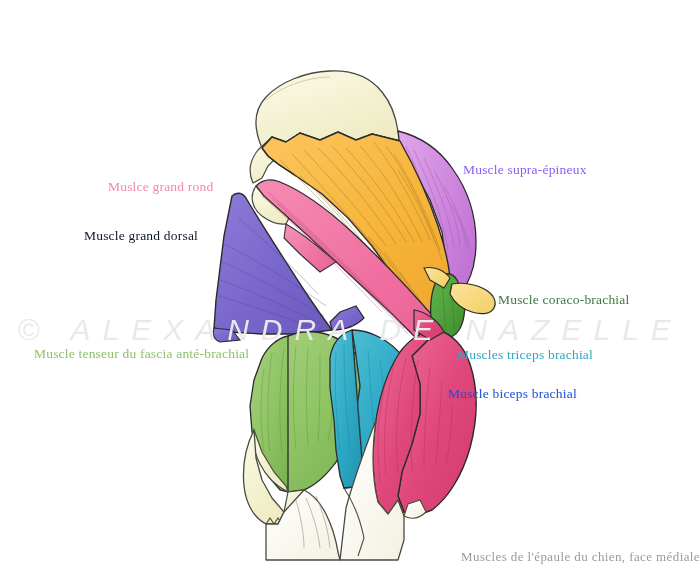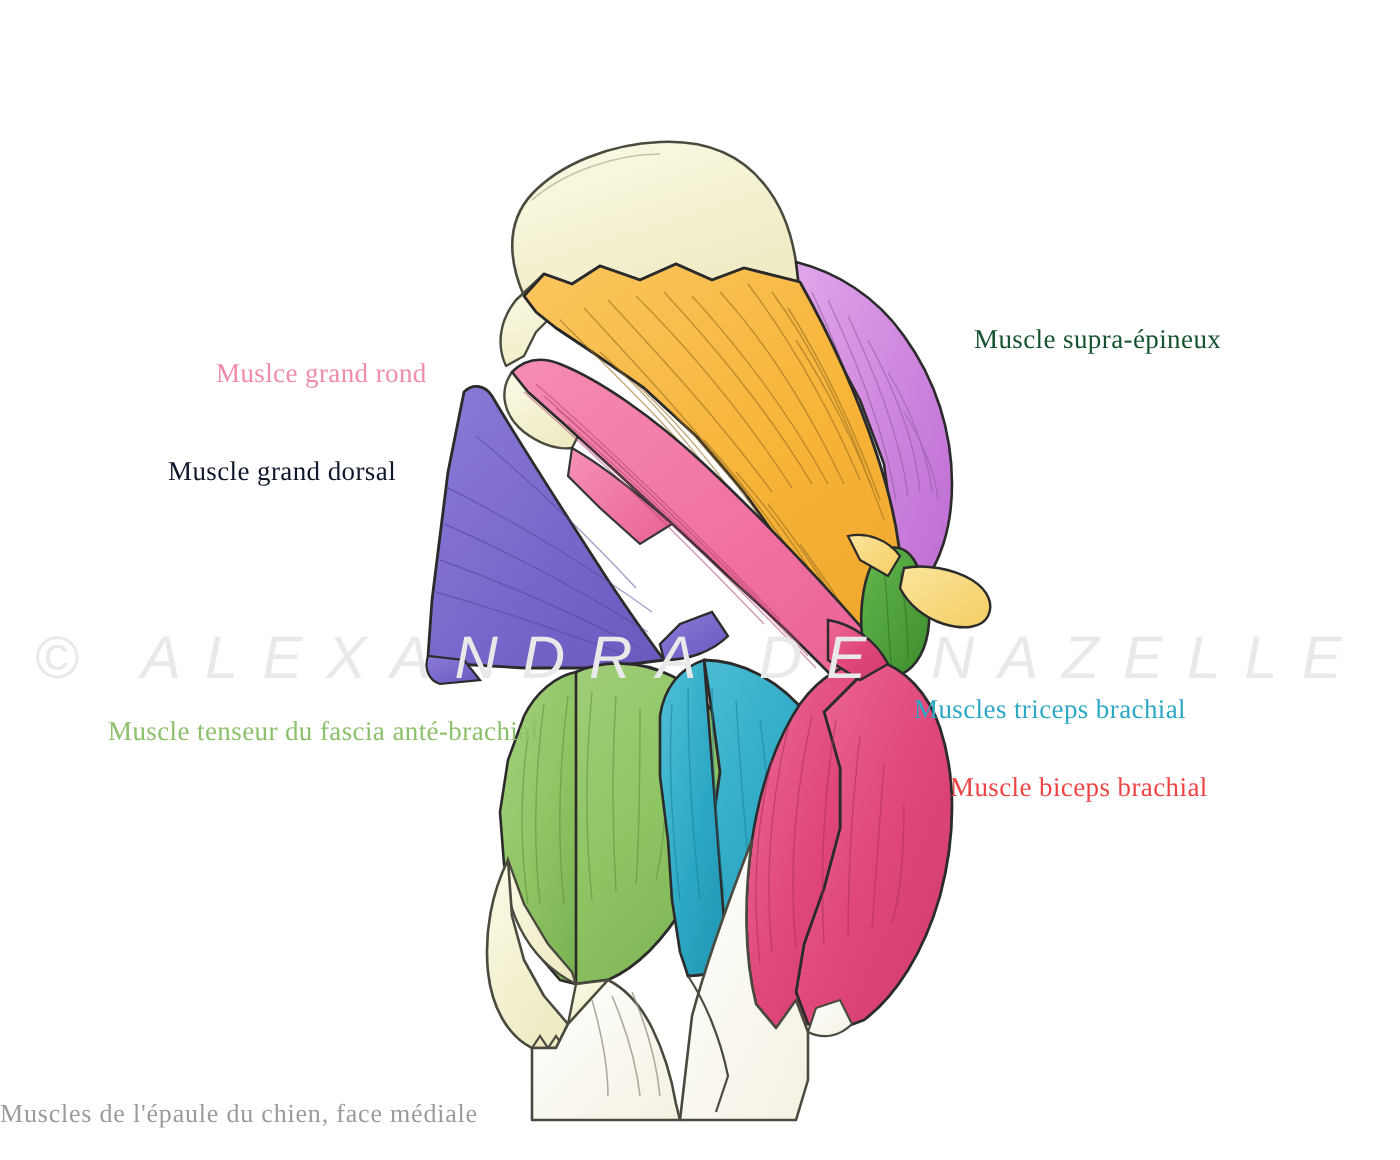--- a/index.html
+++ b/index.html
@@ -34,21 +34,21 @@
     font-family: "Liberation Serif", "DejaVu Serif", serif;
     font-size: 13.5px;
     letter-spacing: 0.2px;
     line-height: 1;
     user-select: none;
   }
   .caption {
     position: absolute;
     left: 0;
     right: 0;
-    text-align: left;
+    text-align: right;
     font-family: "Liberation Serif", "DejaVu Serif", serif;
     font-size: 13px;
     color: #9b9b9b;
     letter-spacing: 0.4px;
   }
   #watermark {
     position: absolute;
     left: 0;
     right: 0;
     top: 313px;
@@ -362,28 +362,29 @@
         <path d="M296,500 C300,514 304,532 304,548"></path>
       </g>
       <path d="M404,516 C412,520 420,518 426,512 L420,500 L408,504 Z" fill="url(#gBone)" stroke="#4a4a3f" stroke-width="1.1"></path>
     </g>
 
   </svg>
 
   <div id="watermark">© ALEXANDRA DE NAZELLE</div>
 
 
-  <div class="label" style="left:487px; top:163px; color:#14532d;">Muscle supra-épineux</div>
+  <div class="label" style="left:463px; top:163px; color:#8b5cf6;">Muscle supra-épineux</div>
 
   <div class="label" style="left:108px; top:180px; color:#F08BA8;">Muslce grand rond</div>
 
   <div class="label" style="left:84px; top:229px; color:#0f172a;">Muscle grand dorsal</div>
 
+  <div class="label" style="left:498px; top:293px; color:#3D7A3D;">Muscle coraco-brachial</div>
 
   <div class="label" style="left:457px; top:348px; color:#2DA8C4;">Muscles triceps brachial</div>
 
-  <div class="label" style="left:34px; top:359px; color:#8CC06A;margin-left:20px;">Muscle tenseur du fascia anté-brachial</div>
-
-  <div class="label" style="left:448px; top:387px; color:#ef4444;margin-left:27px;">Muscle biceps brachial</div>
+  <div class="label" style="left:34px; top:347px; color:#8CC06A;">Muscle tenseur du fascia anté-brachial</div>
+
+  <div class="label" style="left:448px; top:387px; color:#1d4ed8;">Muscle biceps brachial</div>
 
   <div class="caption" style="top:549px;">Muscles de l'épaule du chien, face médiale</div>
 
 </div>
 
 </body></html>

